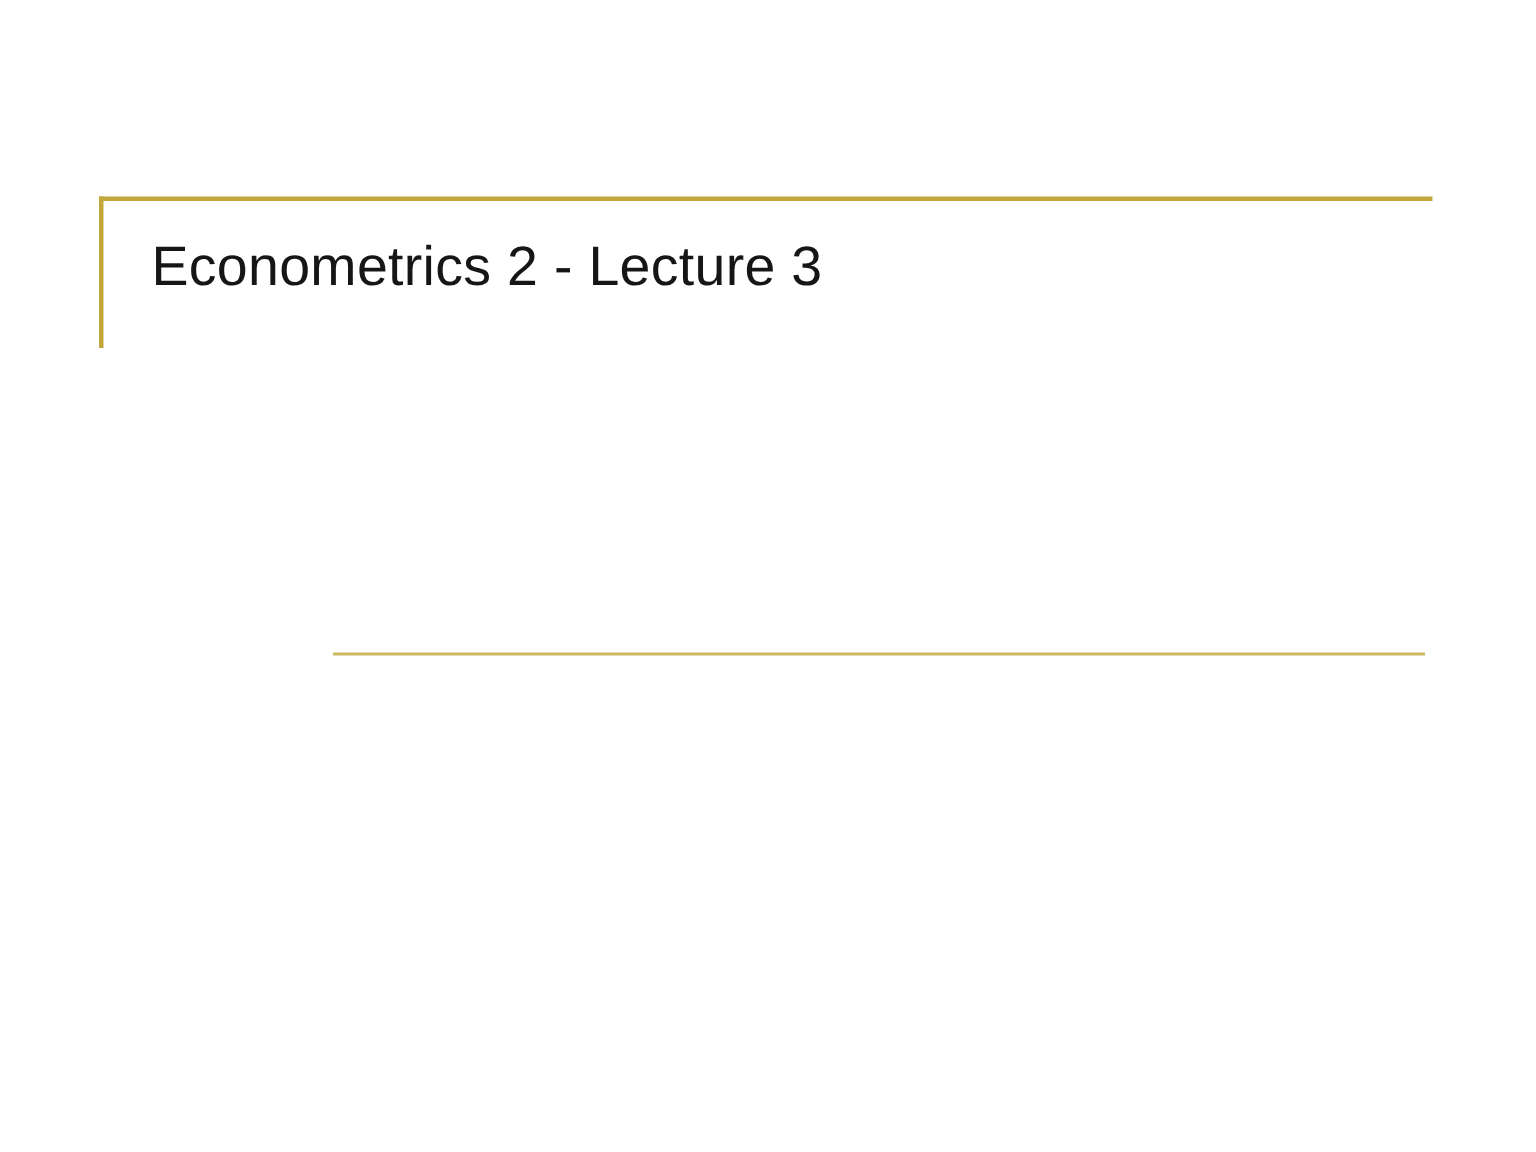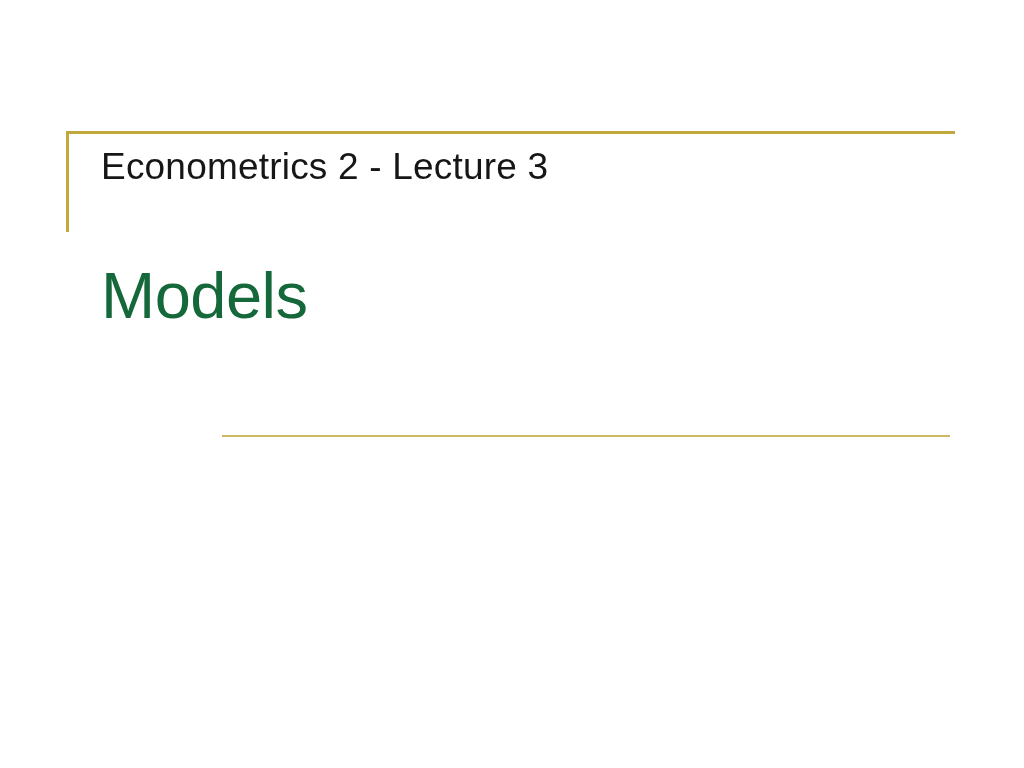--- a/index.html
+++ b/index.html
@@ -47,21 +47,21 @@
     top: 435px;
     width: 728px;
     height: 2px;
     background: #cdb864;
   }
 
   
   .subtitle {
     position: absolute;
     left: 101px;
-    top: 145px;
+    top: 156px;
     width: 820px;
     font-size: 37px;
     line-height: 44px;
     font-weight: 400;
     color: #161616;
     letter-spacing: 0.2px;
     white-space: nowrap;
   }
 
   
@@ -87,18 +87,17 @@
 
 <div class="slide">
 
   <div class="rule-top"></div>
 
   <div class="rule-left"></div>
 
   <div class="subtitle">Econometrics 2 - Lecture 3</div>
 
   <div class="title">
-    <span class="title-line">Models</span>
   </div>
 
   <div class="rule-bottom"></div>
 
 </div>
 
 </body></html>

